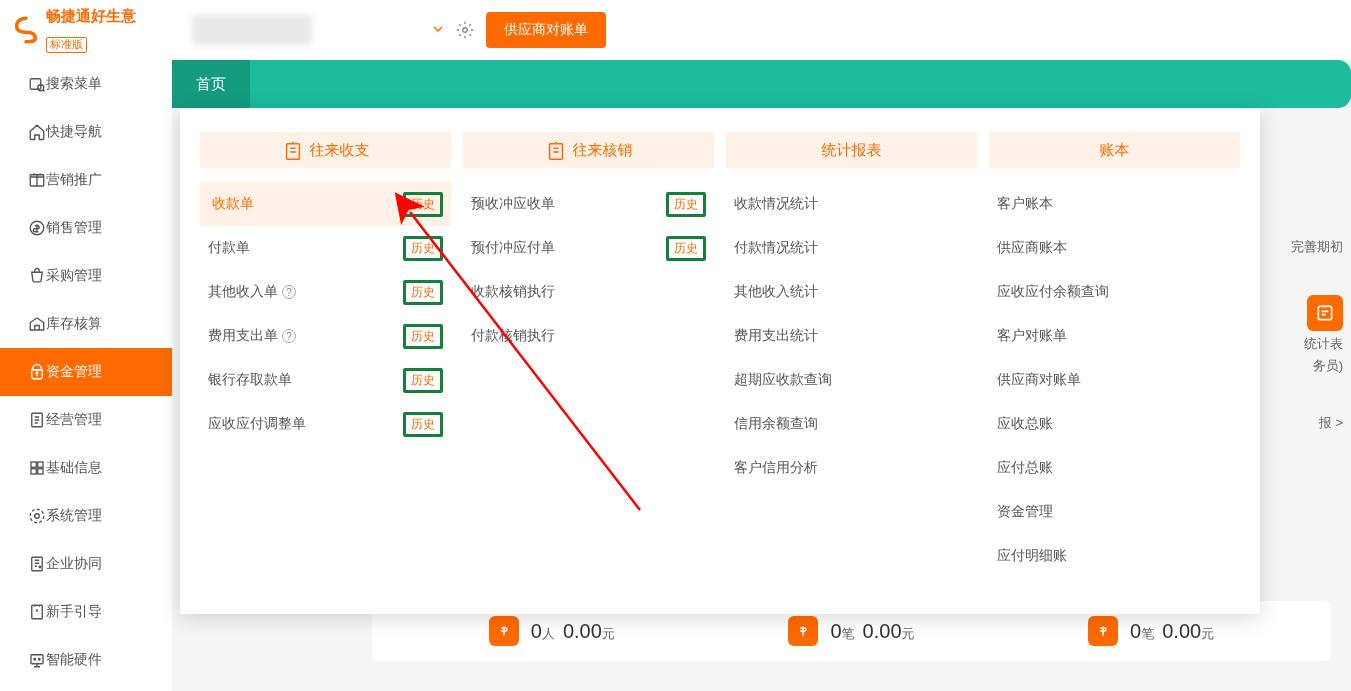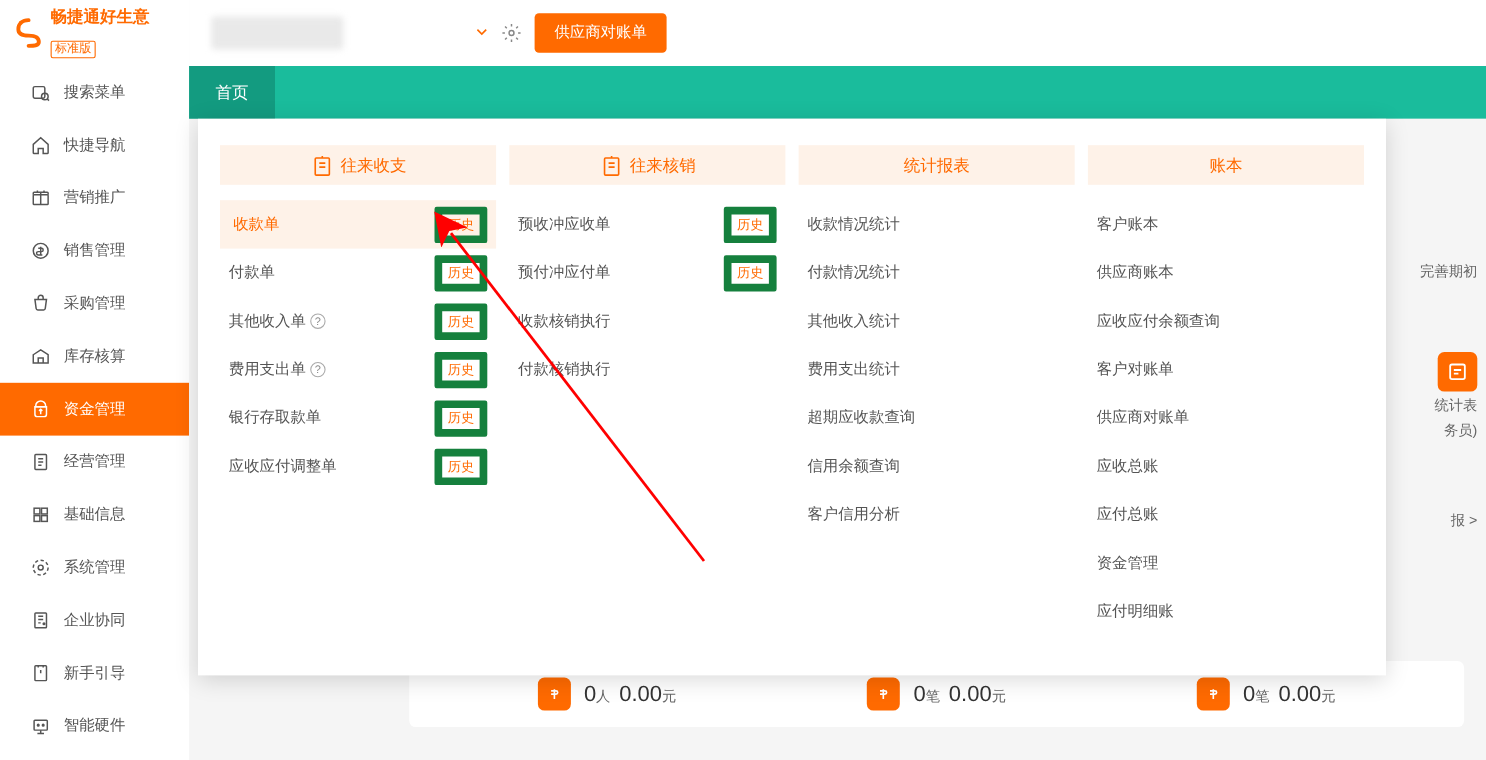--- a/index.html
+++ b/index.html
@@ -45,21 +45,20 @@
     }
     .logo-title { color: #ff6a00; font-size: 15px; font-weight: 600; }
     .logo-sub { color: #ff6a00; font-size: 11px; border: 1px solid #ff6a00; border-radius: 2px; padding: 0 3px; width: fit-content; margin-top: 12px; }
     
     .nav { flex: 1; overflow-y: auto; }
     .nav-item {
       height: 48px;
       display: flex;
       align-items: center;
       padding: 0 28px;
-      gap: 12px;
       cursor: pointer;
       color: #555;
     }
     .nav-item.active { background: #ff6a00; color: #fff; }
     .nav-icon { width: 18px; height: 18px; display: flex; align-items: center; justify-content: center; }
     .nav-icon svg { width: 18px; height: 18px; }
     .nav-label { font-size: 14px; }
     
     
     .main { flex: 1; display: flex; flex-direction: column; position: relative; }
@@ -94,20 +93,21 @@
       border-radius: 4px;
       font-size: 14px;
       cursor: pointer;
     }
     
     .tabbar {
       height: 48px;
       background: #1abc9c;
       display: flex;
       align-items: stretch;
+      border-radius: 13px;
     }
     .tab {
       padding: 0 24px;
       display: flex;
       align-items: center;
       color: #fff;
       cursor: pointer;
       font-size: 15px;
     }
     .tab.active { background: #139b80; }
@@ -159,21 +159,21 @@
       height: 14px;
       border: 1px solid #aaa;
       border-radius: 50%;
       display: inline-flex;
       align-items: center;
       justify-content: center;
       font-size: 10px;
       color: #888;
     }
     .hist-tag {
-      border: 7px solid #15803d;
+      border: 3px solid #15803d;
       color: #ff6a00;
       font-size: 12px;
       padding: 1px 5px;
       border-radius: 2px;
     }
     
     
     .arrow-ann {
       position: absolute;
       left: 200px;
@@ -183,21 +183,21 @@
     }
     
     
     .peek-right {
       position: absolute;
       right: 0;
       top: 130px;
       width: 90px;
       display: flex;
       flex-direction: column;
-      gap: 64px;
+      gap: 39px;
       font-size: 13px;
       color: #666;
       align-items: flex-end;
       padding-right: 8px;
     }
     .peek-right .bubble {
       background: #ff6a00;
       width: 36px;
       height: 36px;
       border-radius: 6px;

